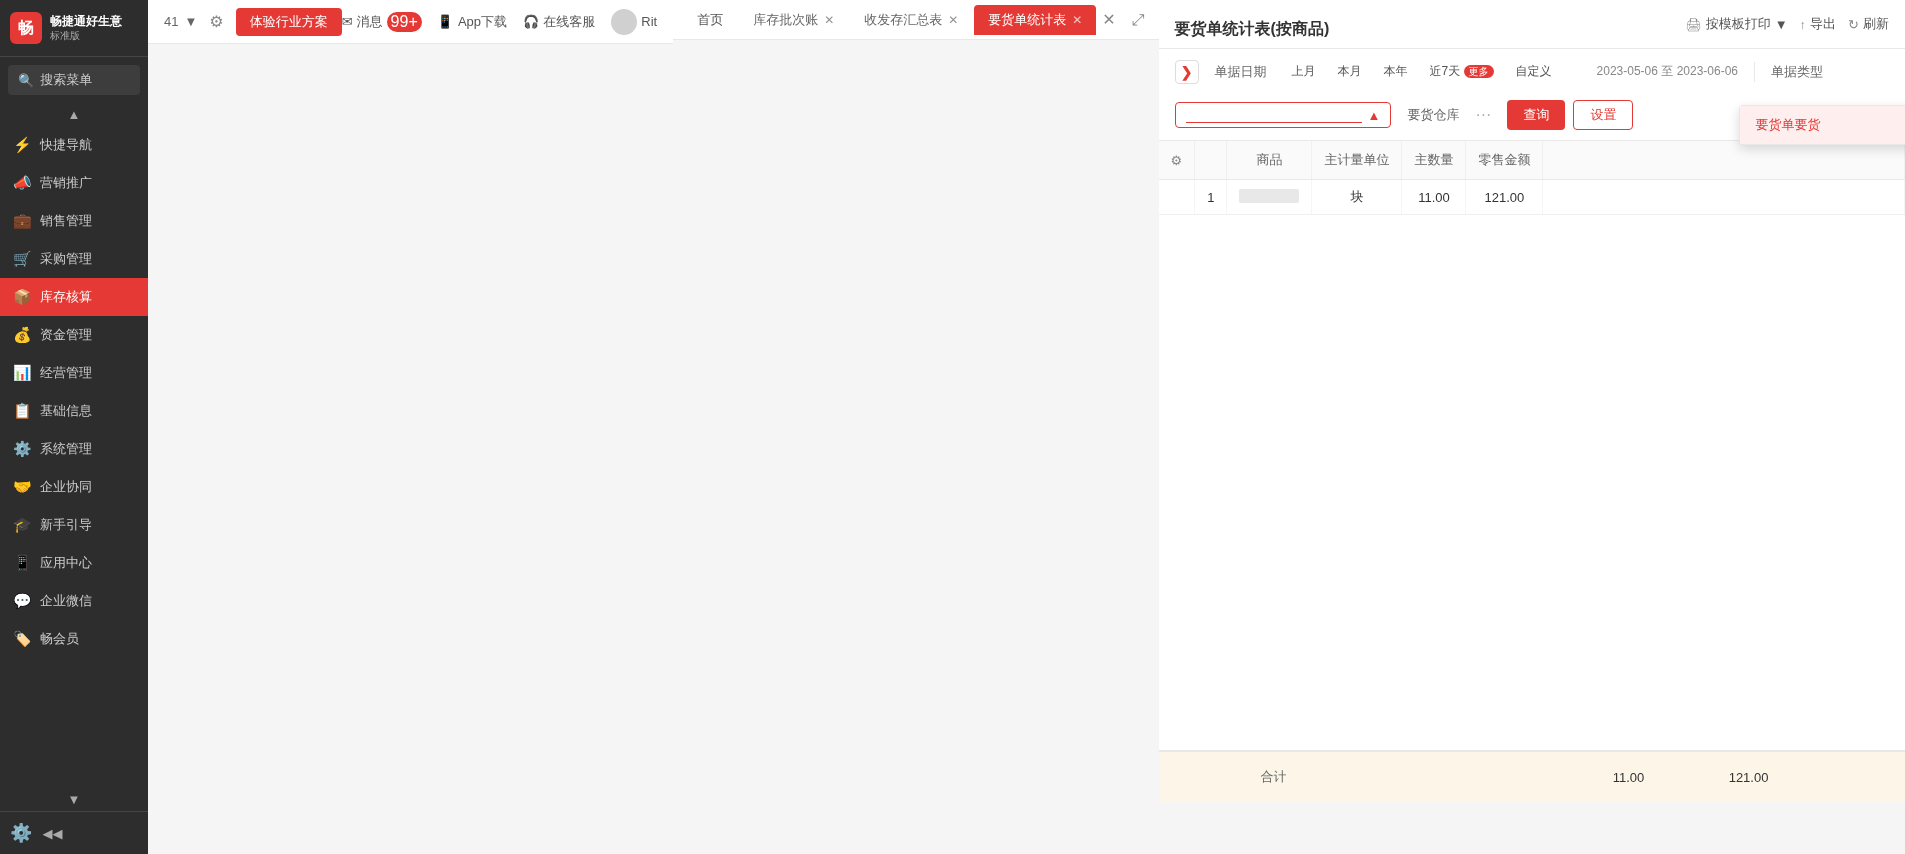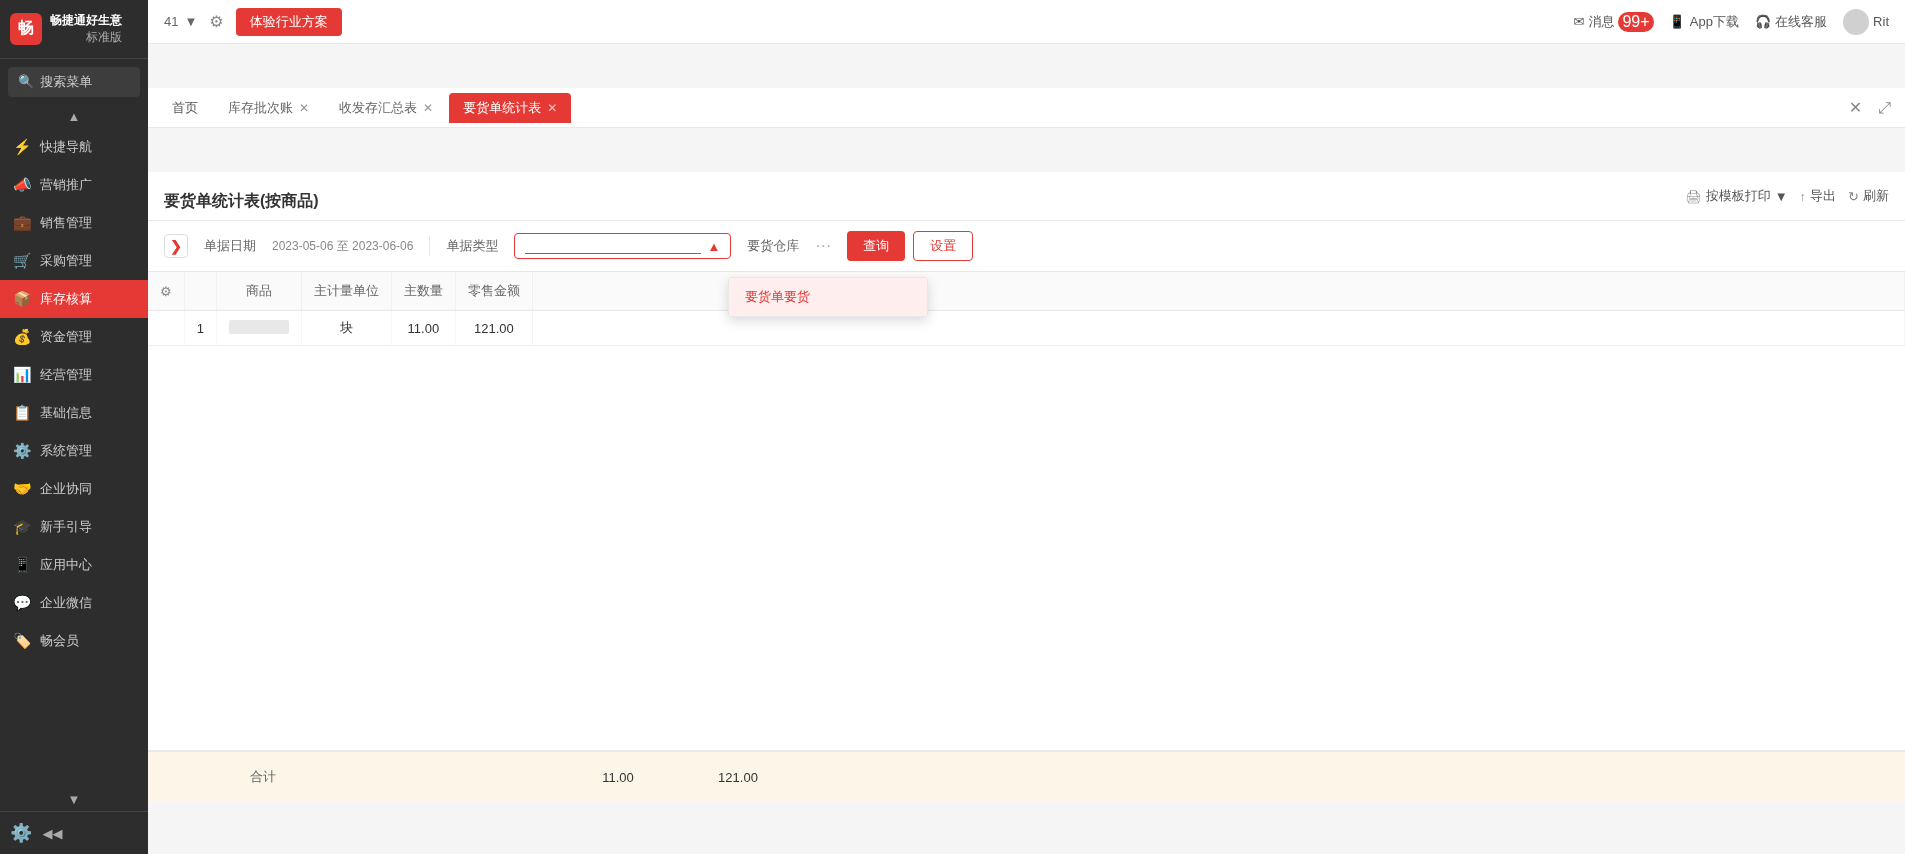--- a/index.html
+++ b/index.html
@@ -3,21 +3,21 @@
   <meta charset="utf-8">
   <style>
     * { margin: 0; padding: 0; box-sizing: border-box; }
     body { font-family: "Microsoft YaHei", "PingFang SC", sans-serif; font-size: 13px; background: #f5f5f5; width: 1905px; height: 854px; overflow: hidden; display: flex; }
 
     
     .sidebar { width: 148px; min-width: 148px; background: #2d2d2d; display: flex; flex-direction: column; height: 854px; color: #ccc; }
     .sidebar-logo { display: flex; align-items: center; padding: 12px 10px; border-bottom: 1px solid #444; }
     .sidebar-logo .logo-icon { width: 32px; height: 32px; background: #e53935; border-radius: 6px; display: flex; align-items: center; justify-content: center; color: white; font-size: 16px; font-weight: bold; margin-right: 8px; flex-shrink: 0; }
     .sidebar-logo .logo-text { font-size: 12px; color: #fff; line-height: 1.4; }
-    .sidebar-logo .logo-text span { display: block; font-size: 12px; color: #aaa; text-align: right; }
+    .sidebar-logo .logo-text span { display: block; font-size: 10px; color: #aaa; }
 
     .sidebar-search { padding: 8px; }
     .sidebar-search-btn { display: flex; align-items: center; gap: 6px; padding: 6px 10px; background: #3d3d3d; border-radius: 4px; cursor: pointer; color: #ccc; font-size: 13px; width: 100%; border: none; }
 
     .sidebar-nav { flex: 1; overflow-y: auto; }
     .sidebar-nav::-webkit-scrollbar { width: 4px; }
     .sidebar-nav::-webkit-scrollbar-track { background: #2d2d2d; }
     .sidebar-nav::-webkit-scrollbar-thumb { background: #555; }
 
     .nav-item { display: flex; align-items: center; gap: 8px; padding: 10px 14px; cursor: pointer; color: #ccc; transition: background 0.2s; }
@@ -25,21 +25,21 @@
     .nav-item .nav-icon { width: 18px; height: 18px; display: flex; align-items: center; justify-content: center; font-size: 15px; flex-shrink: 0; }
     .nav-item .nav-label { font-size: 13px; }
 
     .sidebar-footer { padding: 10px; display: flex; gap: 10px; align-items: center; border-top: 1px solid #444; }
     .sidebar-footer-btn { color: #aaa; cursor: pointer; font-size: 18px; }
 
     
     .sidebar-scroll-arrow { display: flex; justify-content: center; padding: 4px; color: #aaa; cursor: pointer; }
 
     
-    .main { flex: 1; display: flex; flex-direction: column; height: 802px; overflow: hidden; gap: 44px; }
+    .main { flex: 1; display: flex; flex-direction: row; height: 802px; overflow: hidden; }
 
     
     .top-header { height: 44px; background: #fff; display: flex; align-items: center; justify-content: space-between; padding: 0 16px; border-bottom: 1px solid #e8e8e8; }
     .header-left { display: flex; align-items: center; gap: 12px; }
     .company-selector { display: flex; align-items: center; gap: 6px; color: #666; cursor: pointer; font-size: 13px; }
     .settings-btn { color: #888; cursor: pointer; font-size: 16px; }
     .trial-btn { background: #e53935; color: white; border: none; padding: 5px 14px; border-radius: 4px; cursor: pointer; font-size: 13px; }
 
     .header-right { display: flex; align-items: center; gap: 16px; }
     .header-action { display: flex; align-items: center; gap: 4px; color: #555; cursor: pointer; font-size: 13px; position: relative; }
@@ -65,21 +65,21 @@
 
     
     .filter-area { background: #fff; padding: 10px 16px; border-bottom: 1px solid #e8e8e8; position: relative; }
     .filter-row { display: flex; align-items: center; gap: 16px; flex-wrap: wrap; }
     .filter-expand-btn { width: 24px; height: 24px; background: #fff; border: 1px solid #ddd; border-radius: 4px; display: flex; align-items: center; justify-content: center; cursor: pointer; color: #e53935; font-size: 14px; flex-shrink: 0; }
     .filter-label { color: #666; font-size: 13px; white-space: nowrap; }
     .date-btns { display: flex; gap: 4px; }
     .date-btn { padding: 3px 8px; border-radius: 4px; cursor: pointer; font-size: 12px; color: #555; border: 1px solid transparent; }
     .date-btn.custom { color: #555; }
     .date-badge { background: #e53935; color: white; border-radius: 10px; font-size: 10px; padding: 1px 5px; }
-    .date-display { font-size: 12px; color: #888; }
+    .date-display { font-size: 12px; color: #888; margin-left: 20px; }
     .filter-divider { width: 1px; height: 20px; background: #e8e8e8; }
     .filter-type-label { color: #666; font-size: 13px; white-space: nowrap; }
     .filter-select { display: flex; align-items: center; gap: 6px; border: 1px solid #e53935; border-radius: 4px; padding: 4px 10px; min-width: 200px; cursor: pointer; background: #fff; position: relative; }
     .filter-select input { border: none; outline: none; font-size: 13px; color: #333; flex: 1; background: transparent; }
     .filter-select .arrow { color: #e53935; }
     .filter-warehouse { color: #666; font-size: 13px; }
     .filter-more-btn { color: #aaa; cursor: pointer; font-size: 16px; }
     .filter-actions { display: flex; gap: 8px; }
     .query-btn { background: #e53935; color: white; border: none; padding: 5px 16px; border-radius: 4px; cursor: pointer; font-size: 13px; }
     .settings-link { color: #e53935; border: 1px solid #e53935; padding: 5px 16px; border-radius: 4px; cursor: pointer; font-size: 13px; background: #fff; }
@@ -271,20 +271,30 @@
         </div>
       </div>
     </div>
 
     <div class="filter-area">
       <div class="filter-row">
         <div class="filter-expand-btn">
           <span style="color:#e53935;font-weight:bold;">❯</span>
         </div>
         <span class="filter-label">单据日期</span>
+        <div class="date-btns">
+          <span class="date-btn">上月</span>
+          <span class="date-btn">本月</span>
+          <span class="date-btn">本年</span>
+          <span class="date-btn">
+            <span>近7天</span>
+            <span class="date-badge">更多</span>
+          </span>
+          <span class="date-btn custom">自定义</span>
+        </div>
         <span class="date-display">2023-05-06 至 2023-06-06</span>
 
         <div class="filter-divider"></div>
 
         <span class="filter-type-label">单据类型</span>
         <div class="filter-select">
           <input type="text" value="" placeholder="" style="caret-color: rgb(229, 57, 53); border-bottom: 1px solid rgb(229, 57, 53);">
           <span class="arrow">▲</span>
         </div>
 

